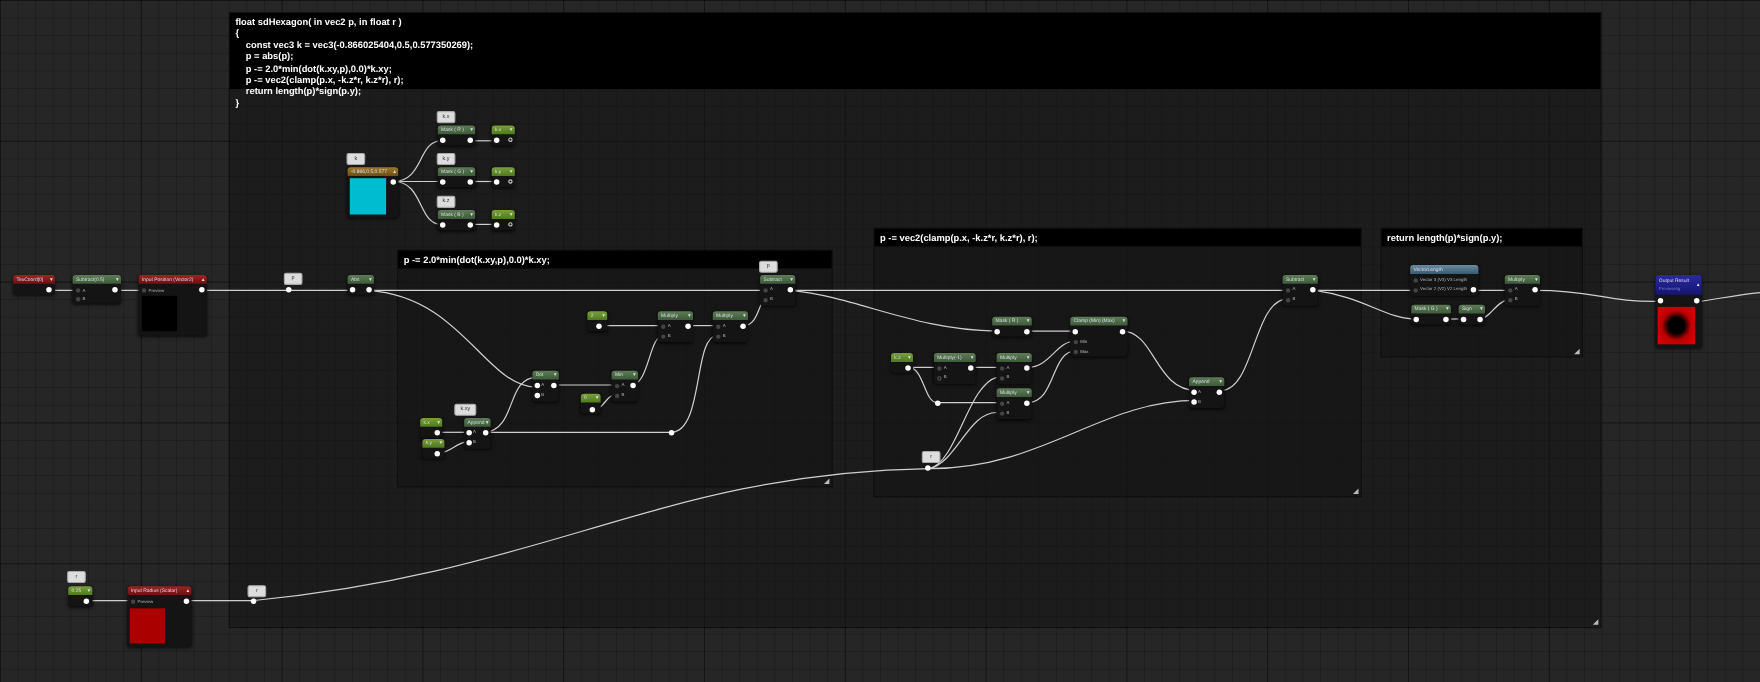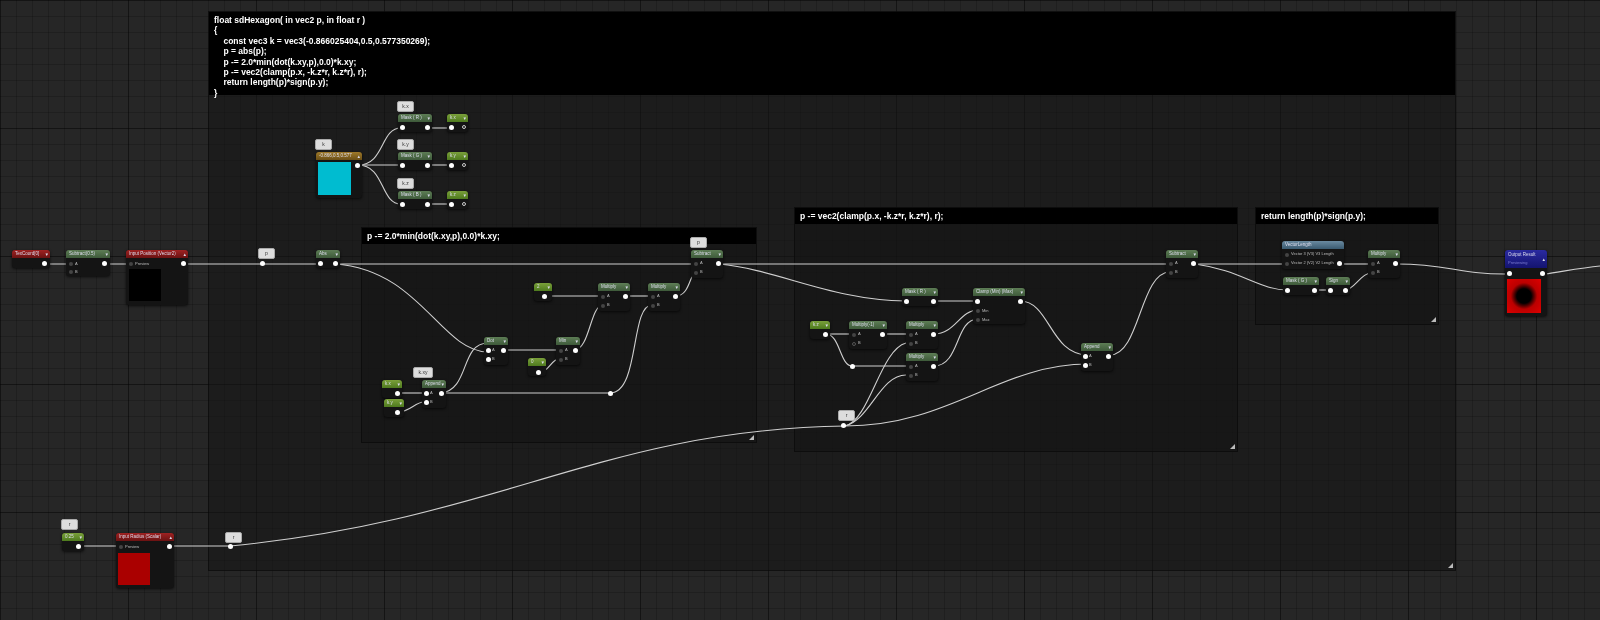--- a/index.html
+++ b/index.html
@@ -22,21 +22,21 @@
 .pin.e{background:#444;width:4px;height:4px}
 .lbl{position:absolute;font-size:4px;color:#bbb;white-space:nowrap}
 .bubble{position:absolute;width:17px;height:11px;background:#ddd;border-radius:2px;border:1px solid #aaa;font-size:5px;color:#333;text-align:center;line-height:9px}
 .swatch{position:absolute}
 svg.wires{position:absolute;left:0;top:0;pointer-events:none}
 </style>
 </head>
 <body>
 
 <div class="comment" style="left:208px;top:11px;width:1248px;height:560px">
-  <div class="ctitle" style="height:83px">float sdHexagon( in vec2 p, in float r )
+  <div class="ctitle" style="height:69px">float sdHexagon( in vec2 p, in float r )
 {
     const vec3 k = vec3(-0.866025404,0.5,0.577350269);
     p = abs(p);
     p -= 2.0*min(dot(k.xy,p),0.0)*k.xy;
     p -= vec2(clamp(p.x, -k.z*r, k.z*r), r);
     return length(p)*sign(p.y);
 }</div>
   <div class="resize"></div>
 </div>
 <div class="comment" style="left:361px;top:227px;width:396px;height:216px">

